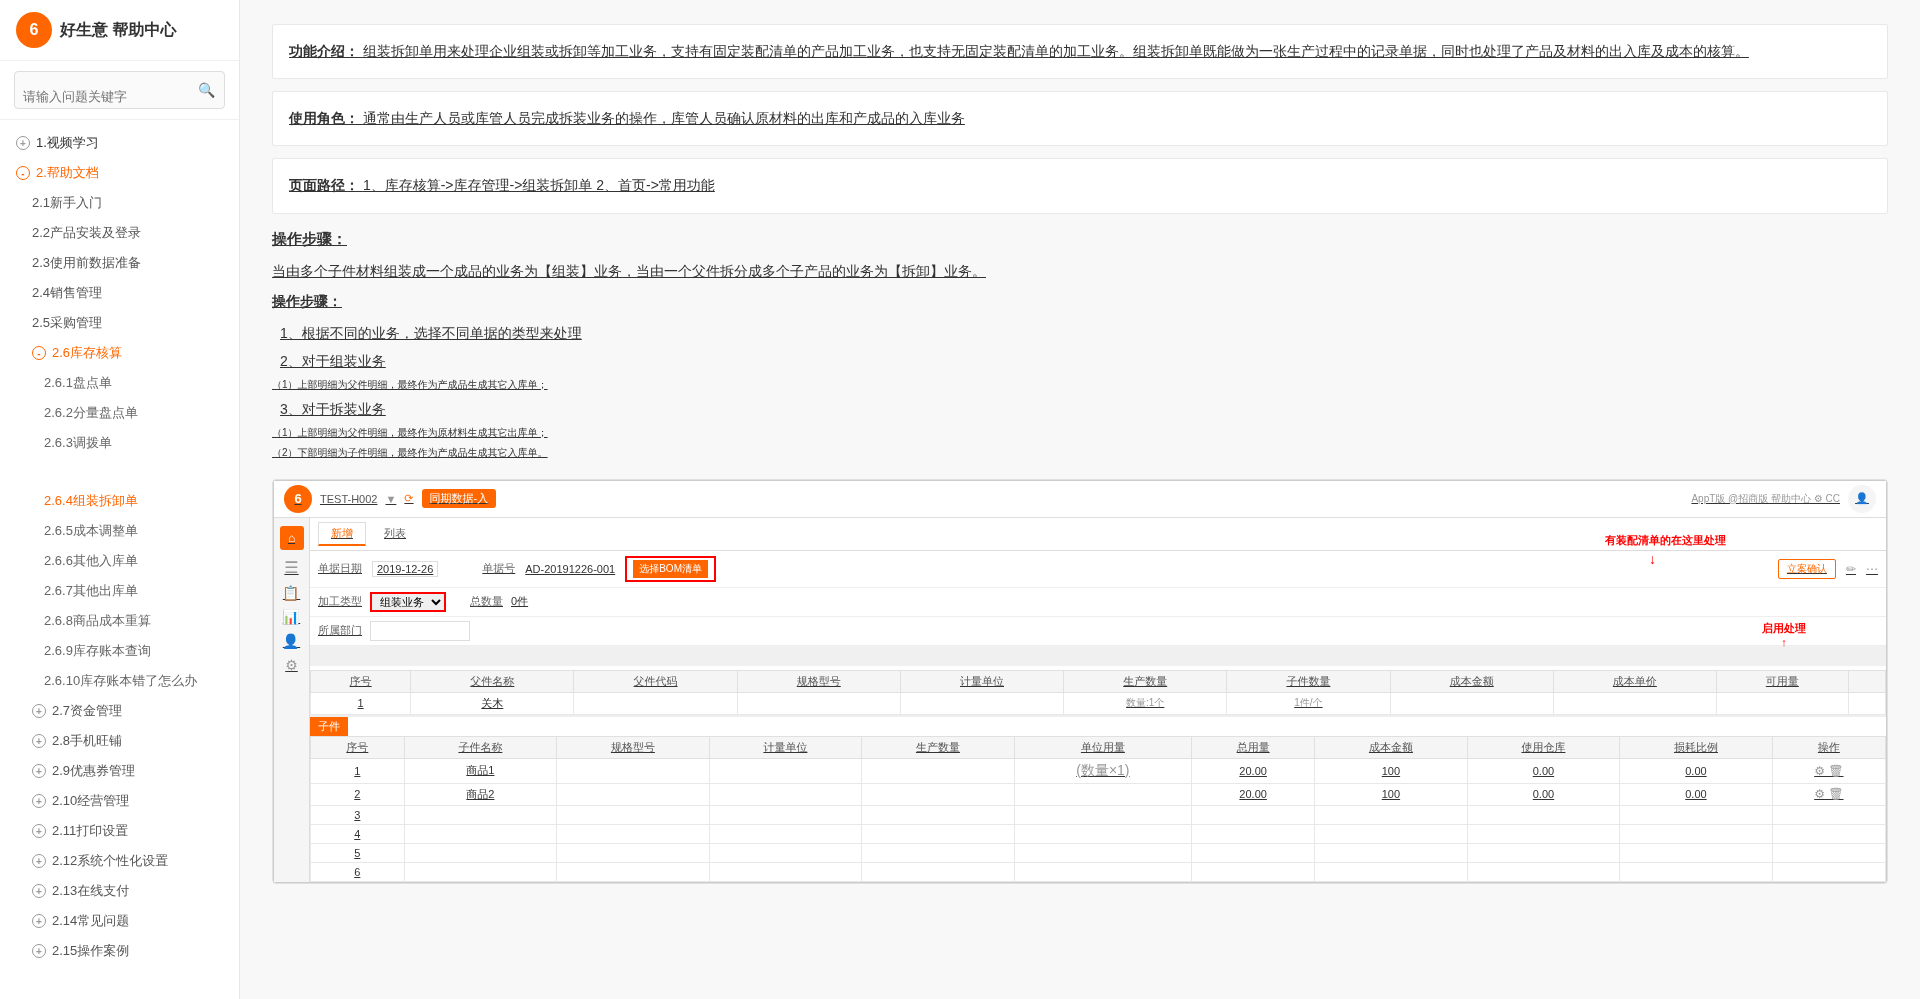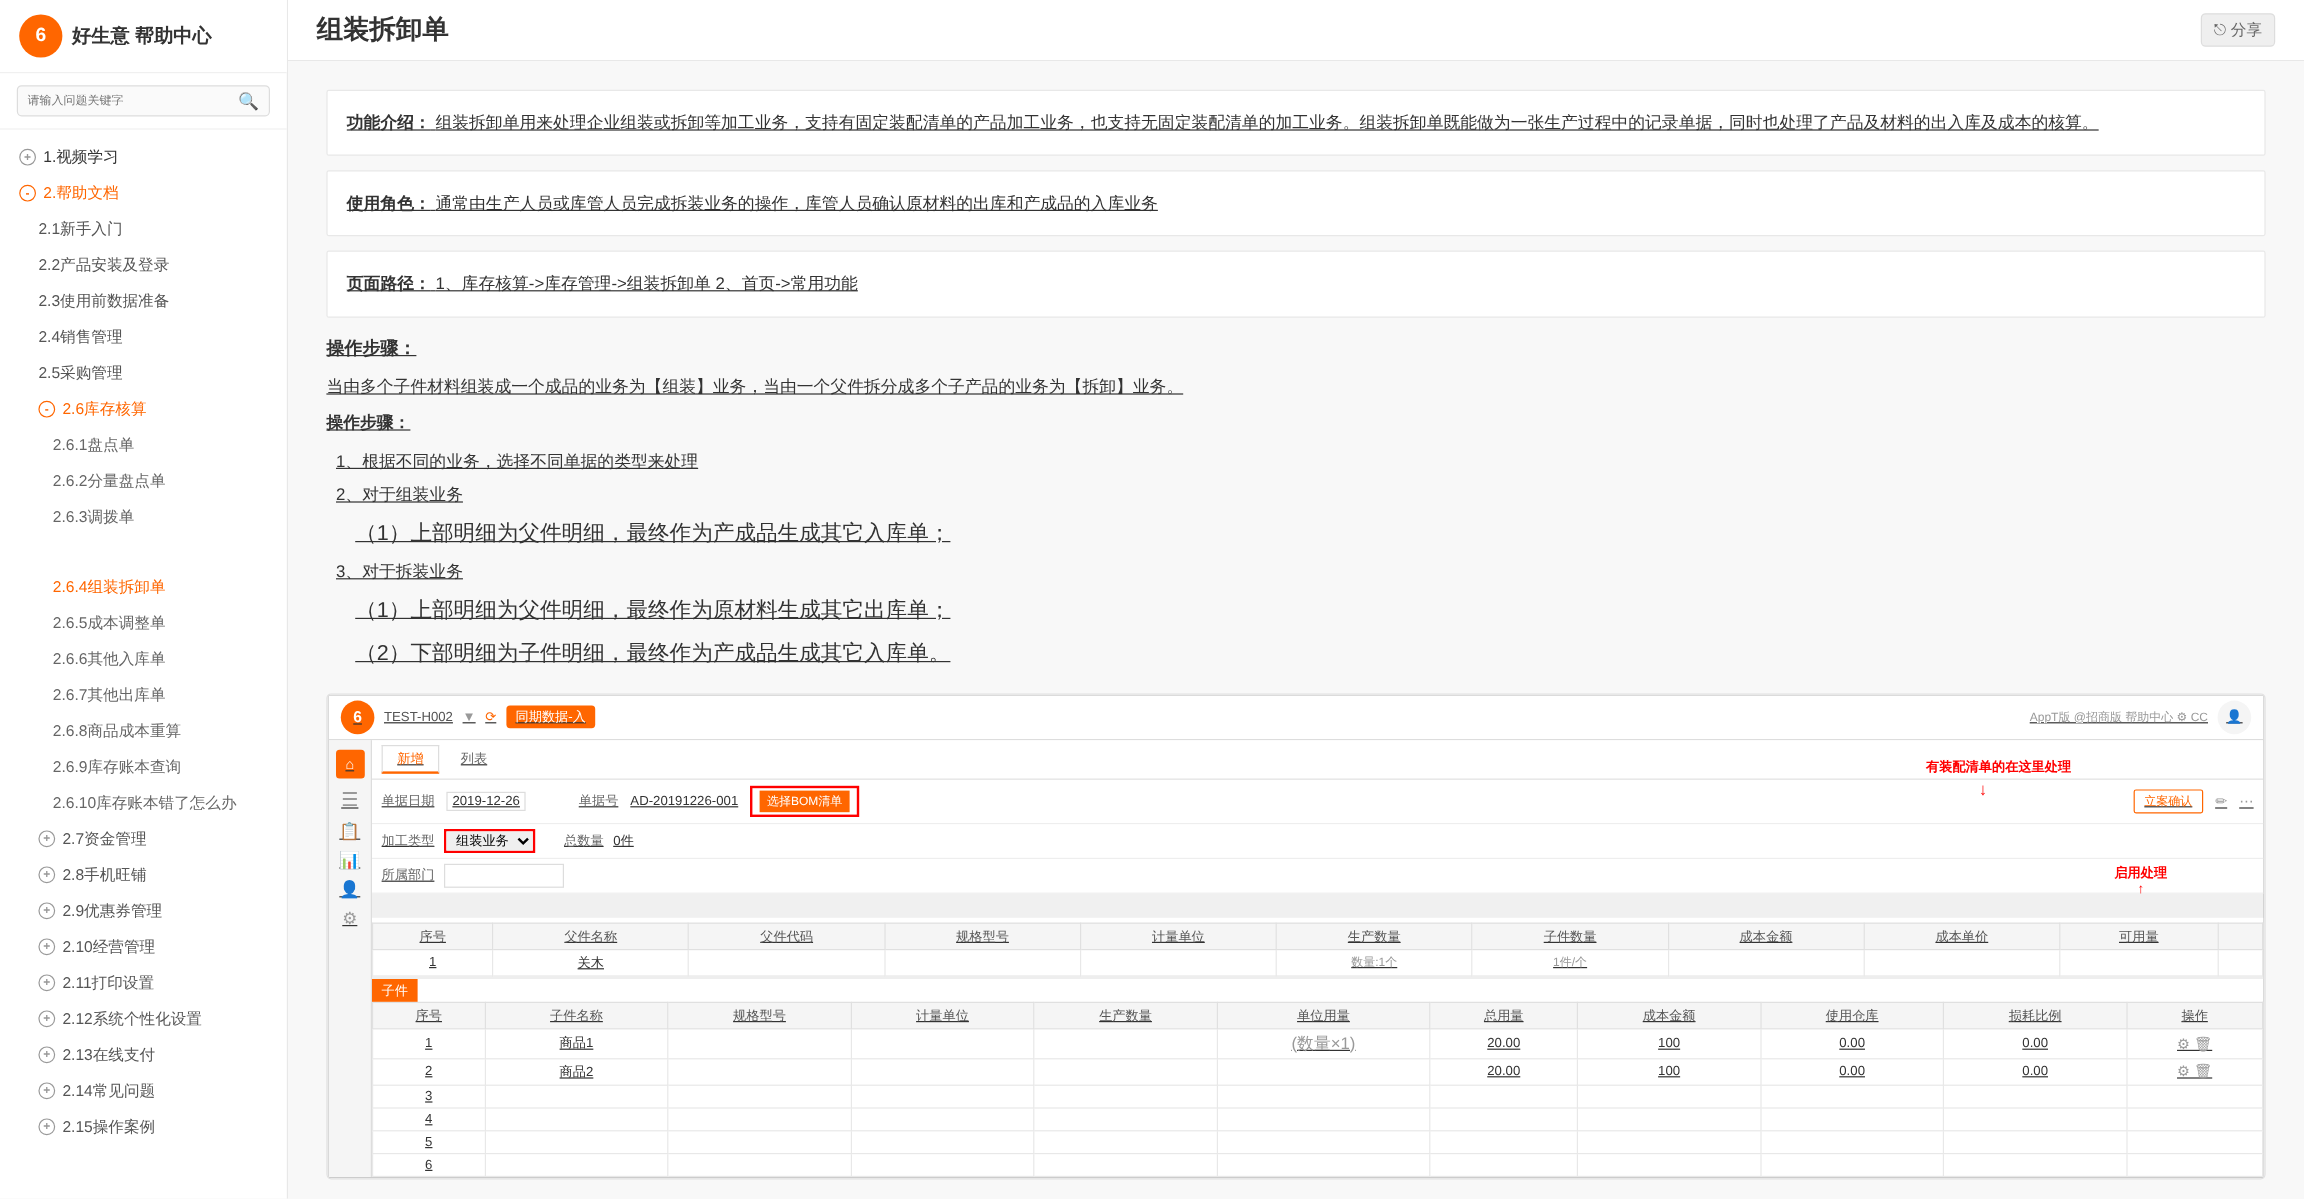--- a/index.html
+++ b/index.html
@@ -33,21 +33,21 @@
     
     .info-block { background: #fff; border: 1px solid #e8e8e8; border-radius: 2px; padding: 14px 16px; margin-bottom: 12px; line-height: 1.8; font-size: 14px; color: #333; }
     
     .section-title { font-weight: bold; font-size: 15px; margin: 16px 0 8px 0; color: #333; }
     .scenario-title { font-weight: bold; font-size: 14px; margin: 12px 0 8px 0; color: #333; }
     
     .content-text { font-size: 14px; line-height: 2; color: #333; margin-bottom: 8px; }
     
     .step-list { margin: 8px 0; }
     .step-item { font-size: 14px; line-height: 2; color: #333; margin-left: 8px; }
-    .sub-step { margin-left: 24px; font-size: 18px; line-height: 2; color: #333; }
+    .sub-step { font-size: 10px; line-height: 2; color: #333; }
     
     
     .screenshot-container { background: #fff; border: 1px solid #e0e0e0; border-radius: 4px; padding: 0; margin-top: 16px; overflow: hidden; }
     
     
     .sim-screenshot { background: #f0f0f0; border: 1px solid #ccc; width: 100%; position: relative; font-size: 11px; }
     
     .sim-table { width: 100%; border-collapse: collapse; font-size: 11px; }
     .sim-table th { background: #f5f5f5; border: 1px solid #e0e0e0; padding: 3px 6px; text-align: center; color: #555; font-weight: normal; }
     .sim-table td { border: 1px solid #e8e8e8; padding: 3px 6px; text-align: center; color: #333; }
@@ -64,21 +64,21 @@
 <div id="sidebar">
   <div id="logo-area">
     <div id="logo-icon">
       <span>6</span>
     </div>
     <div id="logo-text">好生意 帮助中心</div>
   </div>
 
   <div id="search-area">
     <div id="search-box">
-      <input id="search-input" type="text" style="border: none; background: transparent; outline: none; flex: 1 1 0%; font-size: 10px; color: rgb(153, 153, 153); width: 100%;" placeholder="请输入问题关键字">
+      <input id="search-input" type="text" style="border: none; background: transparent; outline: none; flex: 1 1 0%; font-size: 13px; color: rgb(153, 153, 153); width: 100%; margin-top: 13px;" placeholder="请输入问题关键字">
       <span style="color:#999;cursor:pointer;">🔍</span>
     </div>
   </div>
 
   <div id="nav-tree">
 
     <div class="nav-item level1">
       <span class="nav-plus">+</span>
       <span>1.视频学习</span>
     </div>
@@ -173,27 +173,20 @@
       <span>2.14常见问题</span>
     </div>
     <div class="nav-item level2">
       <span class="nav-plus">+</span>
       <span>2.15操作案例</span>
     </div>
   </div>
 </div>
 
 <div id="main">
-  <div id="topbar">
-    <h1 id="page-title">组装拆卸单</h1>
-    <button id="share-btn">
-      <span style="font-size:13px;">⎋</span>
-      <span>分享</span>
-    </button>
-  </div>
 
   <div id="content-area">
 
     <div class="info-block">
       <span class="bold" style="font-weight:bold;">功能介绍：</span>
       <span>组装拆卸单用来处理企业组装或拆卸等加工业务，支持有固定装配清单的产品加工业务，也支持无固定装配清单的加工业务。组装拆卸单既能做为一张生产过程中的记录单据，同时也处理了产品及材料的出入库及成本的核算。</span>
     </div>
 
     <div class="info-block">
       <span class="bold" style="font-weight:bold;">使用角色：</span>

